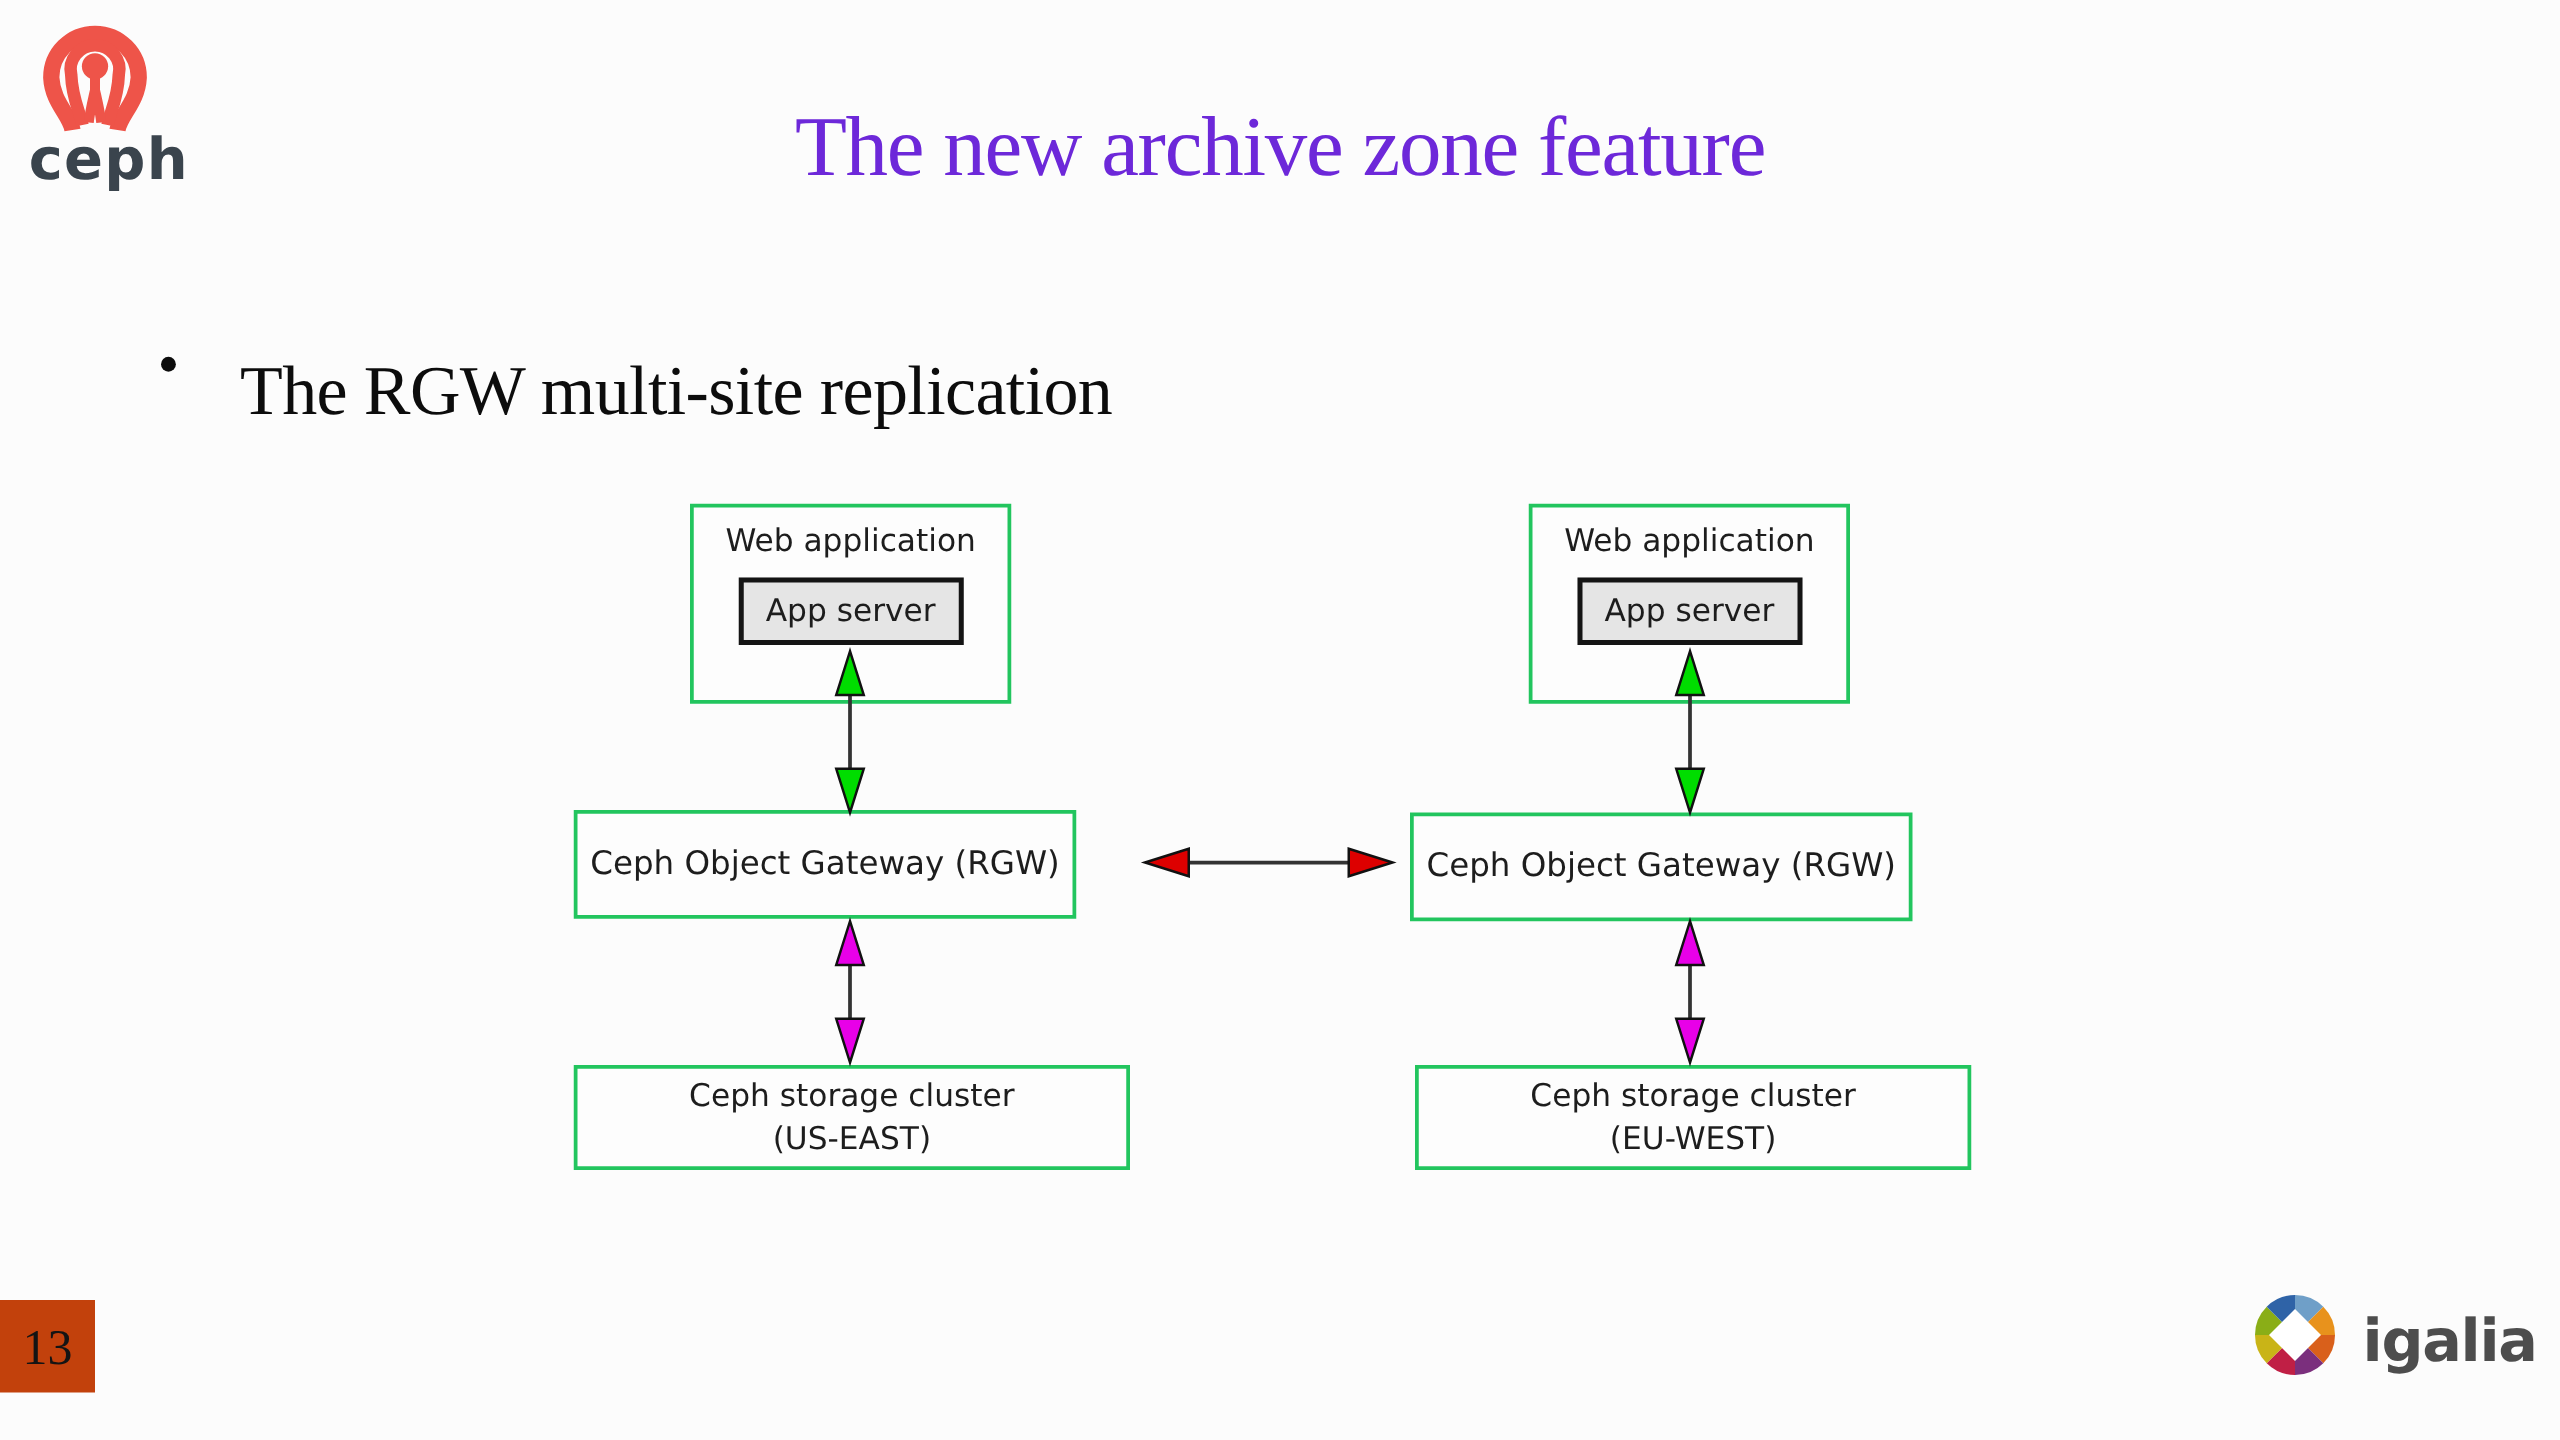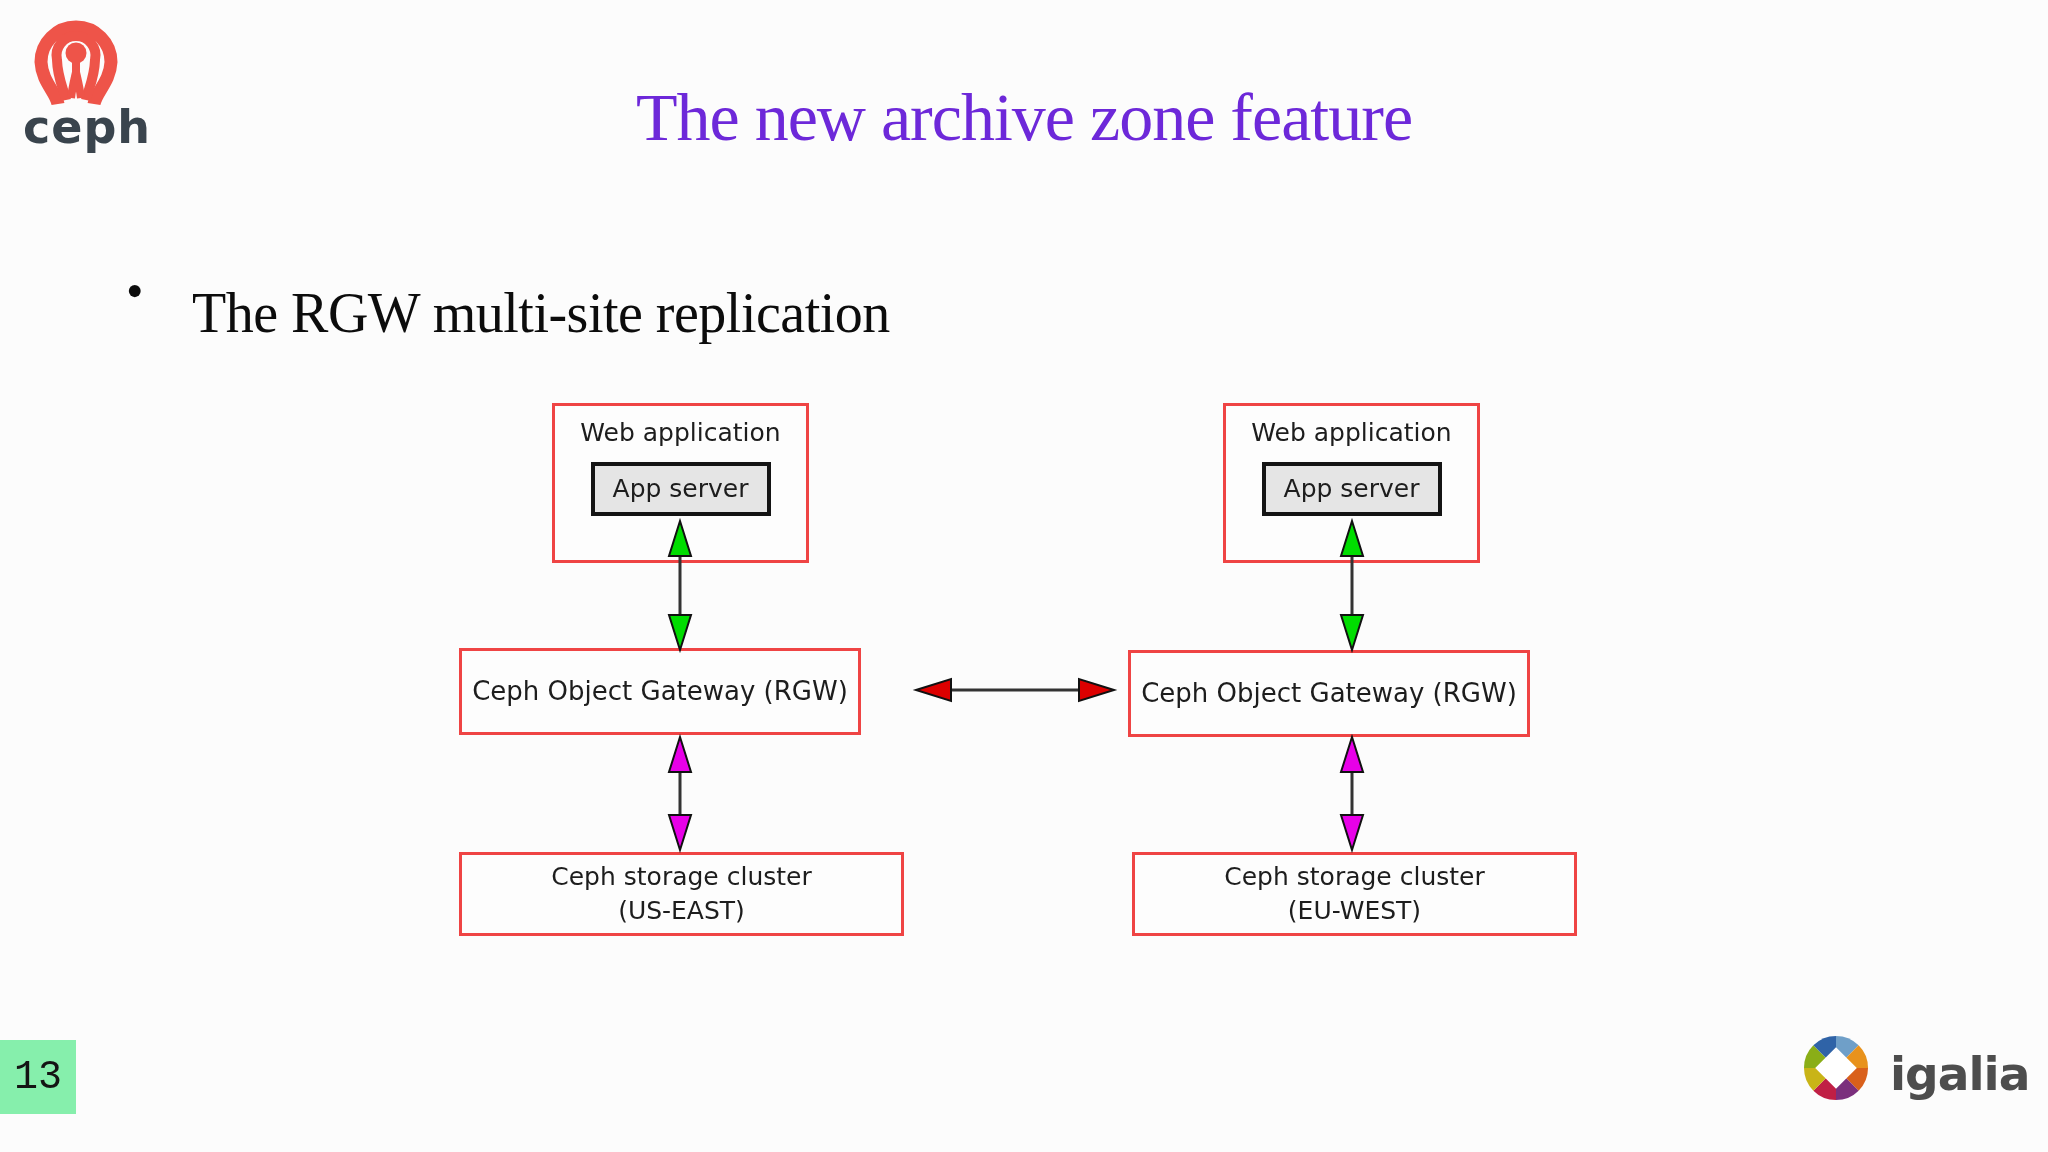--- a/index.html
+++ b/index.html
@@ -38,21 +38,21 @@
   }
   .bullet-text{
     position:absolute;left:192px;top:0;
     font-family:"Liberation Serif","DejaVu Serif",serif;
     font-size:56px;color:#0c0c0c;letter-spacing:-0.5px;margin-top:21px;
   }
 
   
   .dbox{
     position:absolute;
-    border:3px solid #ef4444;
+    border:3px solid #22c55e;
     background:#fdfdfd;
     box-sizing:border-box;
     font-family:"DejaVu Sans","Liberation Sans",sans-serif;
     color:#1d1d1d;
     text-align:center;
   }
   .webapp{width:257px;height:160px;font-size:25px;}
   .webapp .webapp-label{margin-top:12px;}
   .appserver{
     position:absolute;left:50%;transform:translateX(-50%);top:56px;
@@ -68,22 +68,22 @@
   .rgw.left    {left:459px;top:648px;}
   .rgw.right   {left:1128px;top:650px;}
   .storage.left {left:459px;top:852px;}
   .storage.right{left:1132px;top:852px;}
 
   .arrows{position:absolute;left:0;top:0;pointer-events:none;}
 
   
   .page-number-box{
     position:absolute;left:0;top:1040px;width:76px;height:74px;
-    background:#86efac;
-    font-family:Liberation Mono, monospace;
+    background:#c2410c;
+    font-family:Liberation Serif, serif;
     font-size:40px;color:#141414;
     display:flex;align-items:center;justify-content:center;
   }
   .igalia-logo{position:absolute;left:1796px;top:1026px;width:252px;height:90px;}
   .igalia-logo svg{position:absolute;left:0;top:2px;}
   .igalia-word{
     position:absolute;left:94px;top:20px;
     font-family:"DejaVu Sans","Liberation Sans",sans-serif;
     font-weight:700;font-size:47px;letter-spacing:-1px;
     color:#4d4d4d;

